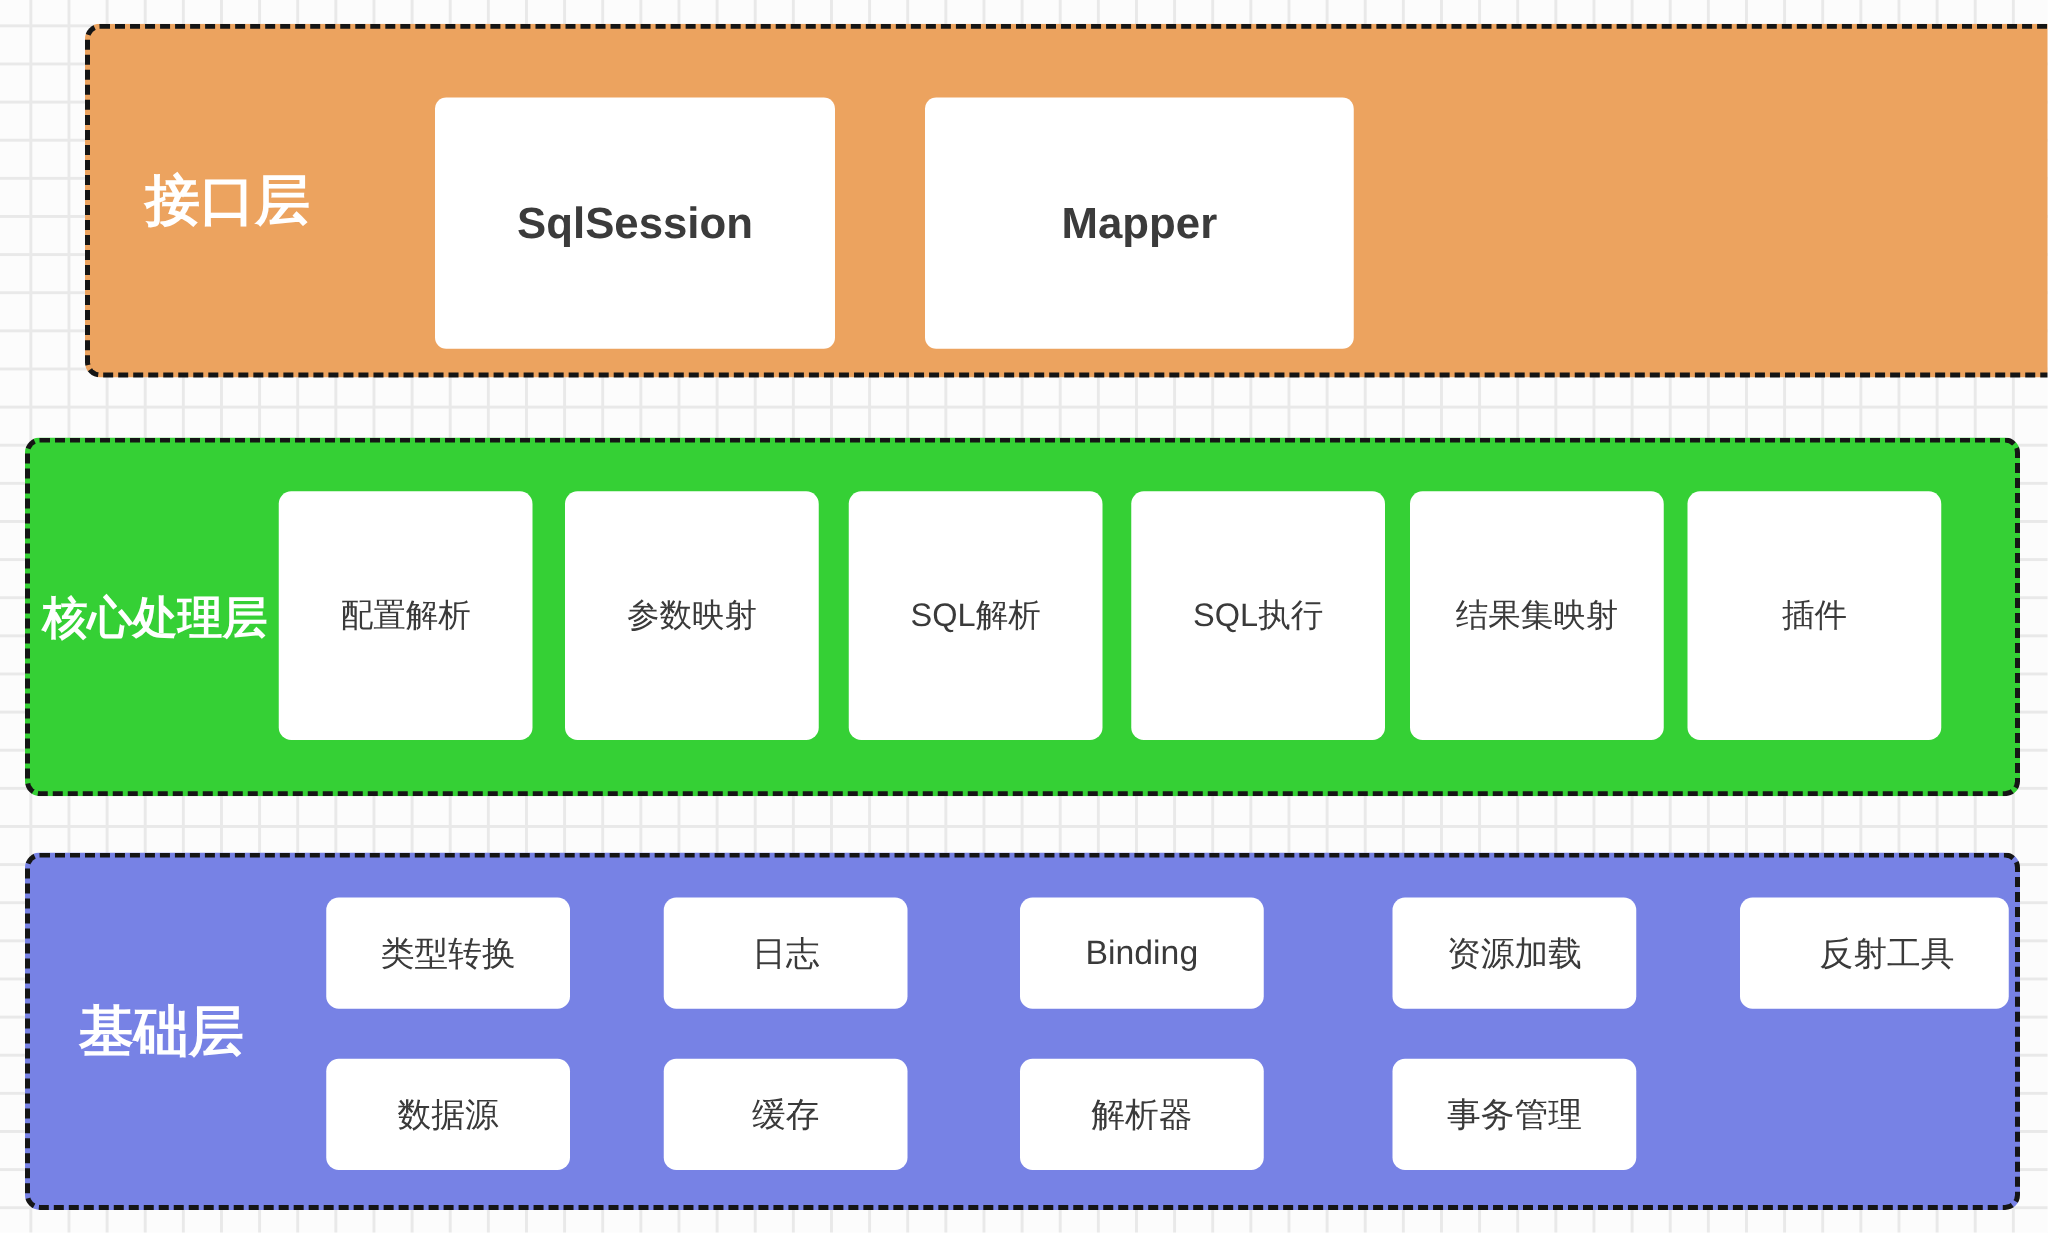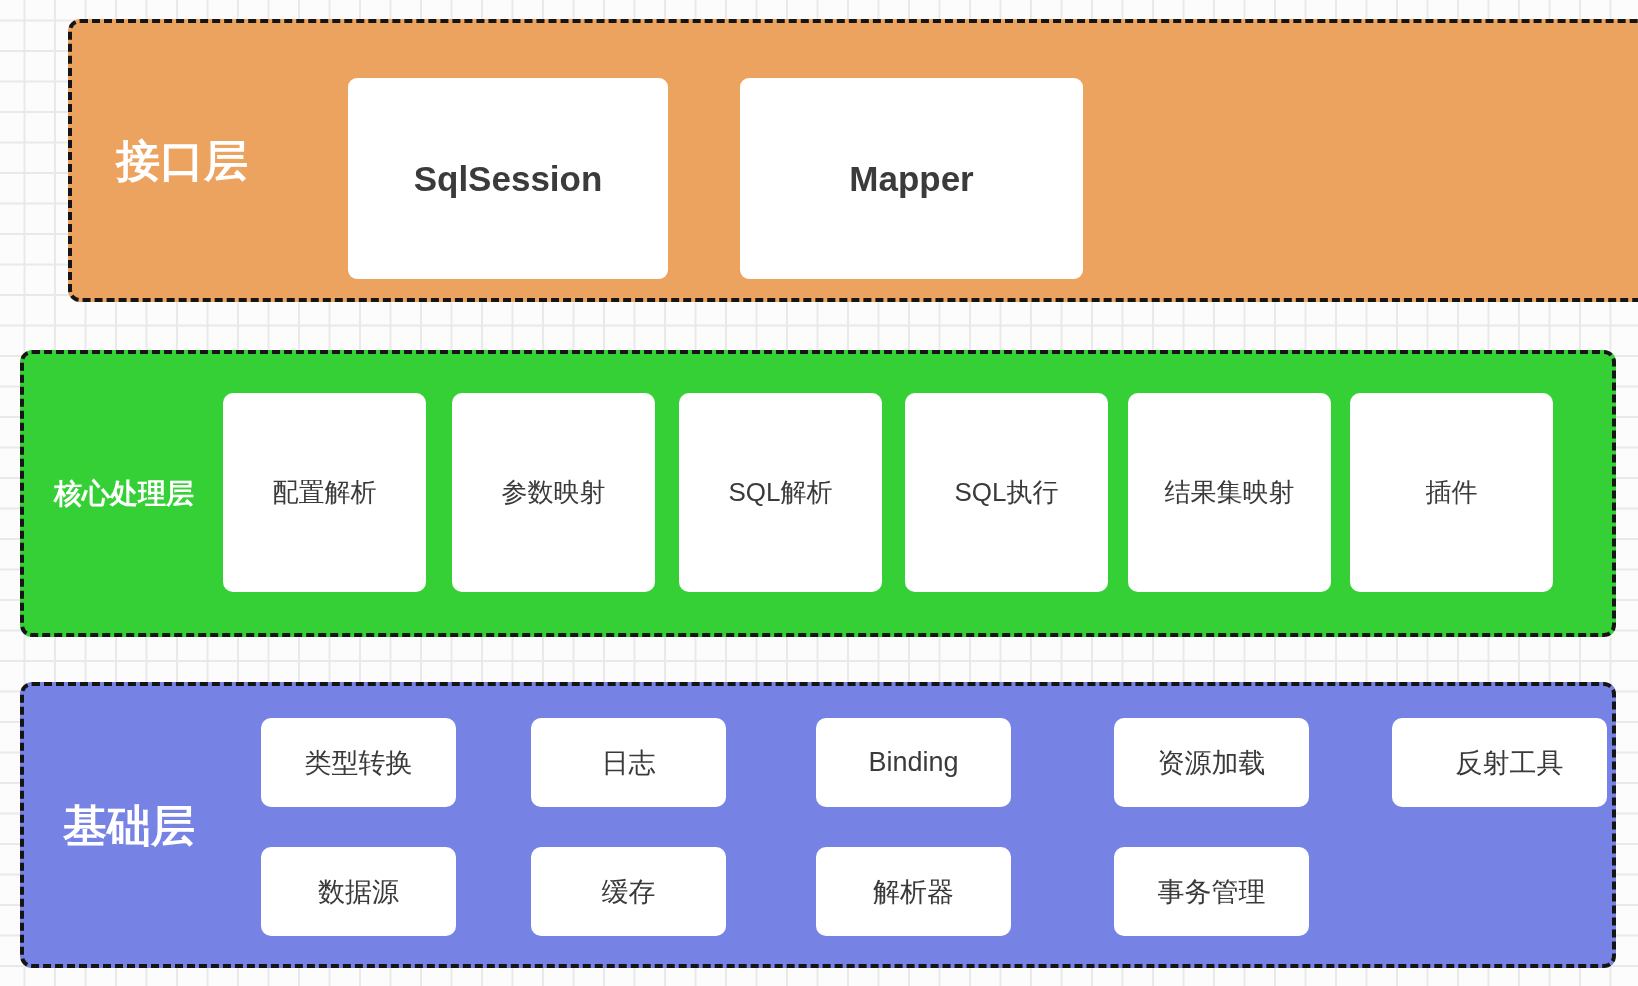--- a/index.html
+++ b/index.html
@@ -35,21 +35,21 @@
     left: 0; top: 0; bottom: 0;
     display: flex;
     align-items: center;
     justify-content: center;
     text-align: center;
     color: #ffffff;
     font-weight: bold;
     line-height: 1.25;
   }
   .layer-interface  .layer-label { width: 220px; font-size: 44px; }
-  .layer-core       .layer-label { width: 200px; font-size: 28px; }
+  .layer-core       .layer-label { width: 200px; font-size: 36px; }
   .layer-foundation .layer-label { width: 210px; font-size: 44px; }
 
   .node {
     position: absolute;
     background: #ffffff;
     border-radius: 10px;
     display: flex;
     align-items: center;
     justify-content: center;
     color: #3a3a3a;

